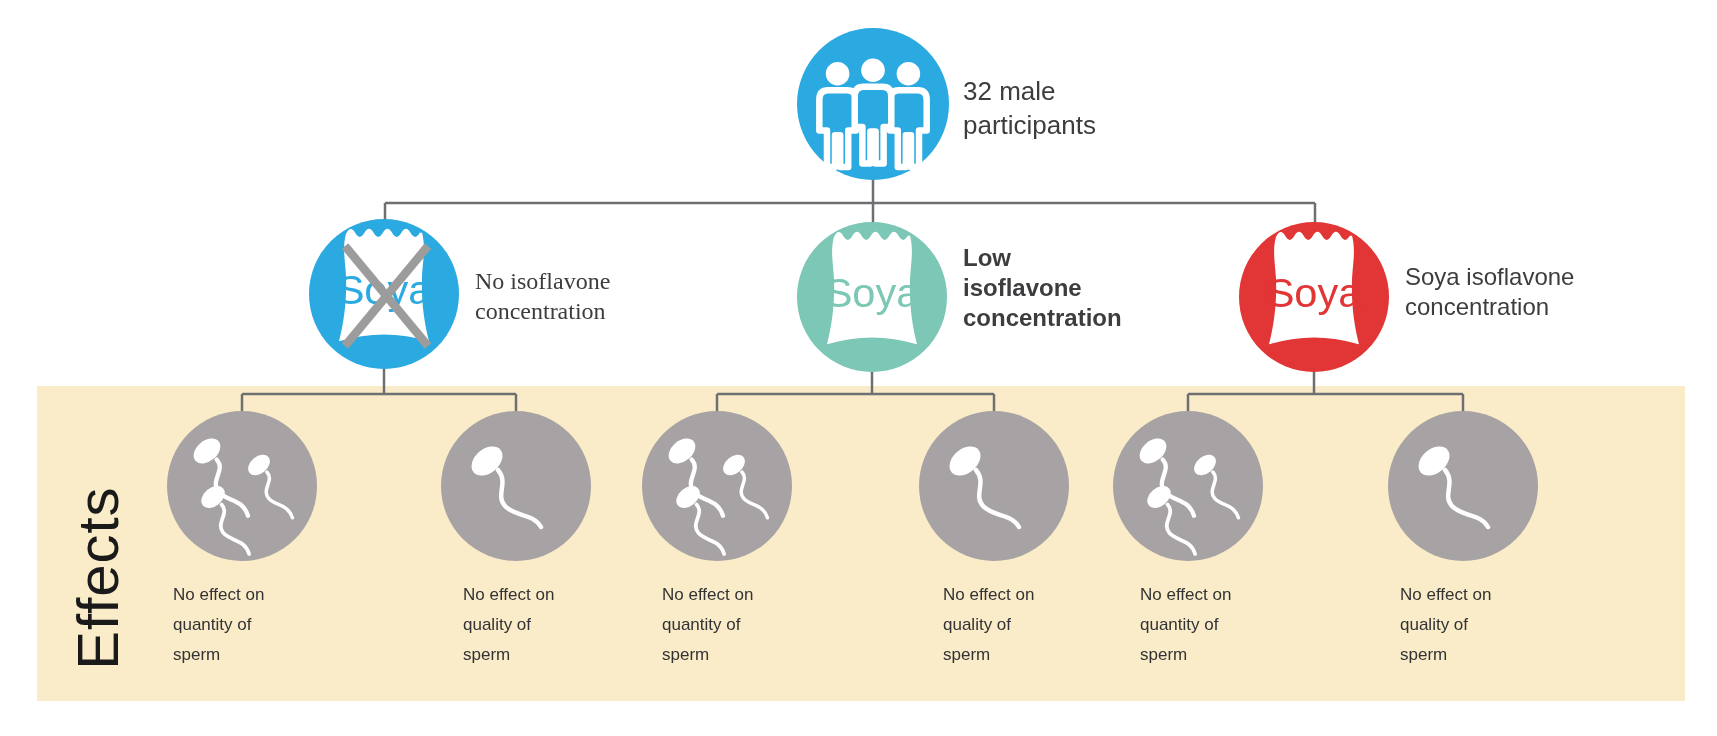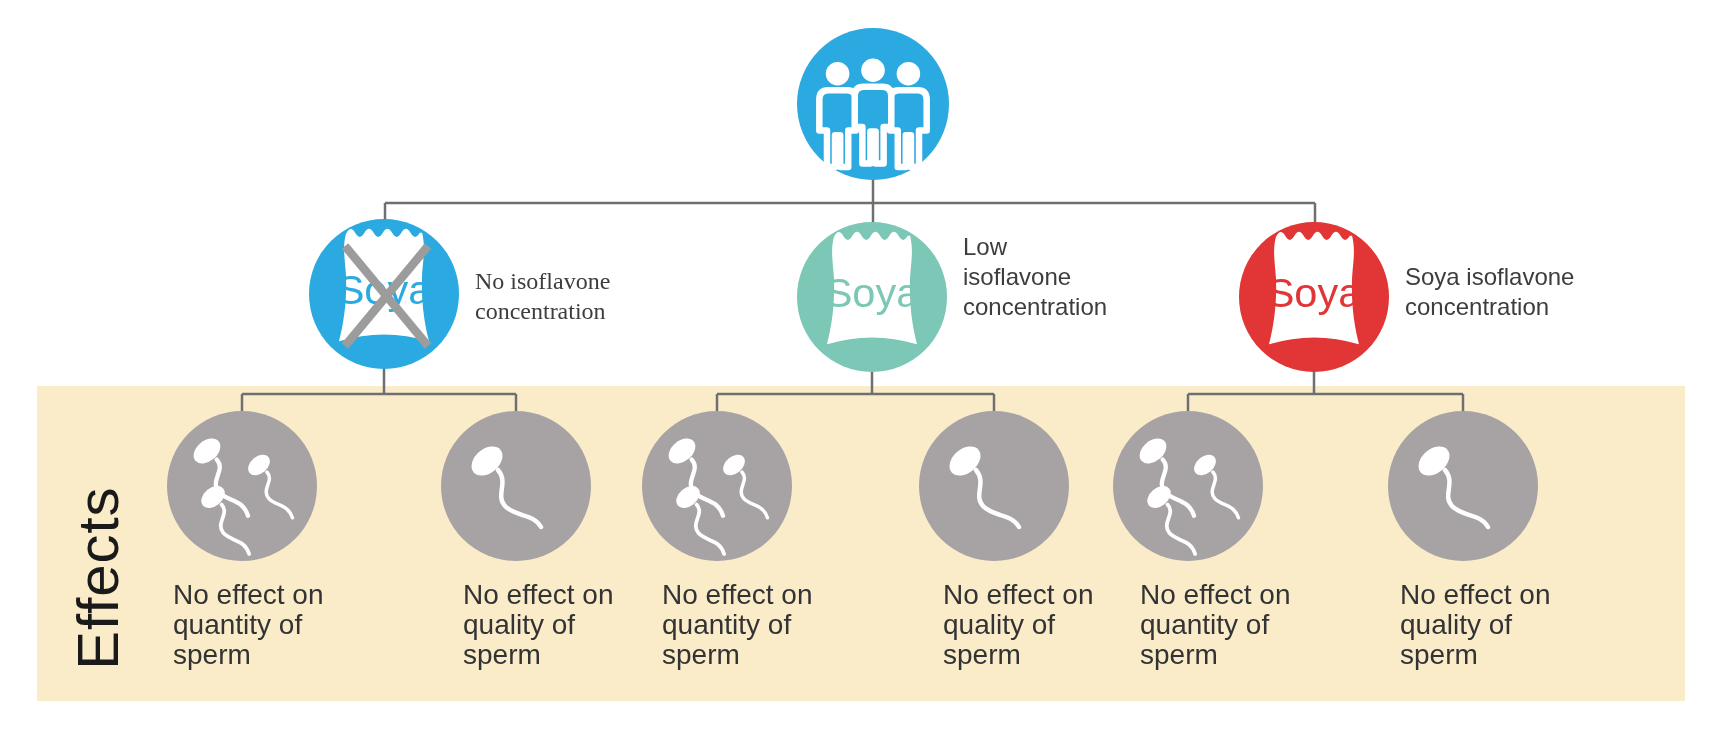--- a/index.html
+++ b/index.html
@@ -20,21 +20,21 @@
     position:absolute;
     font-size:24px;line-height:30px;
     font-weight:300;
     color:#3d3d3f;
     white-space:nowrap;
   }
   .label span{display:block;}
   .top-label{font-size:26px;line-height:34px;}
   .caption{
     position:absolute;
-    font-size:28px;line-height:30px;
+    font-size:17px;line-height:30px;
     font-weight:300;
     color:#333335;
     white-space:nowrap;
   }
   .caption b{font-weight:400;}
   .band{position:absolute;left:37px;top:386px;width:1648px;height:315px;}
   .effects-anchor{position:absolute;left:97px;top:578px;width:0;height:0;}
   .effects-title{
     position:absolute;left:-150px;top:-34px;width:300px;height:68px;
     display:flex;align-items:center;justify-content:center;
@@ -86,20 +86,24 @@
 
   <div class="circle top-circle" style="left: 797px; top: 28px; background-color: rgb(43, 169, 225);">
     <svg viewBox="-76 -76 152 152" style="color: rgb(43, 169, 225);">
       <g transform="translate(0,4) scale(1.18)">
         <use href="#person" xlink:href="#person" x="-30" y="3"></use>
         <use href="#person" xlink:href="#person" x="30" y="3"></use>
         <use href="#person" xlink:href="#person" x="0" y="0"></use>
       </g>
     </svg>
   </div>
+  <div class="label top-label" style="left:963px;top:74px;">
+    <span>32 male</span>
+    <span>participants</span>
+  </div>
 
   <div class="circle node-circle" style="left: 309px; top: 219px; background-color: rgb(43, 169, 225);">
     <svg class="bag-svg" viewBox="0 0 100 130">
       <use href="#soya-bag" xlink:href="#soya-bag"></use>
       <text x="50" y="74" text-anchor="middle" font-size="36" font-weight="300" fill="#2BA9E1">Soya</text>
     </svg>
     <svg viewBox="0 0 150 150">
       <g stroke-width="8.5" stroke="#9C9C9C">
         <line x1="36" y1="27" x2="119" y2="127"></line>
         <line x1="119" y1="27" x2="36" y2="127"></line>
@@ -111,21 +115,21 @@
     <span>concentration</span>
     <span></span>
   </div>
 
   <div class="circle node-circle" style="left: 797px; top: 222px; background-color: rgb(124, 199, 181);">
     <svg class="bag-svg" viewBox="0 0 100 130">
       <use href="#soya-bag" xlink:href="#soya-bag"></use>
       <text x="50" y="74" text-anchor="middle" font-size="36" font-weight="300" fill="#7CC7B5">Soya</text>
     </svg>
   </div>
-  <div class="label" style="left:963px;top:232px;">
+  <div class="label" style="left:963px;top:243px;font-weight:bold;">
     <span>Low</span>
     <span>isoflavone</span>
     <span>concentration</span>
   </div>
 
   <div class="circle node-circle" style="left: 1239px; top: 222px; background-color: rgb(225, 53, 54);">
     <svg class="bag-svg" viewBox="0 0 100 130">
       <use href="#soya-bag" xlink:href="#soya-bag"></use>
       <text x="50" y="74" text-anchor="middle" font-size="36" font-weight="300" fill="#E13536">Soya</text>
     </svg>

